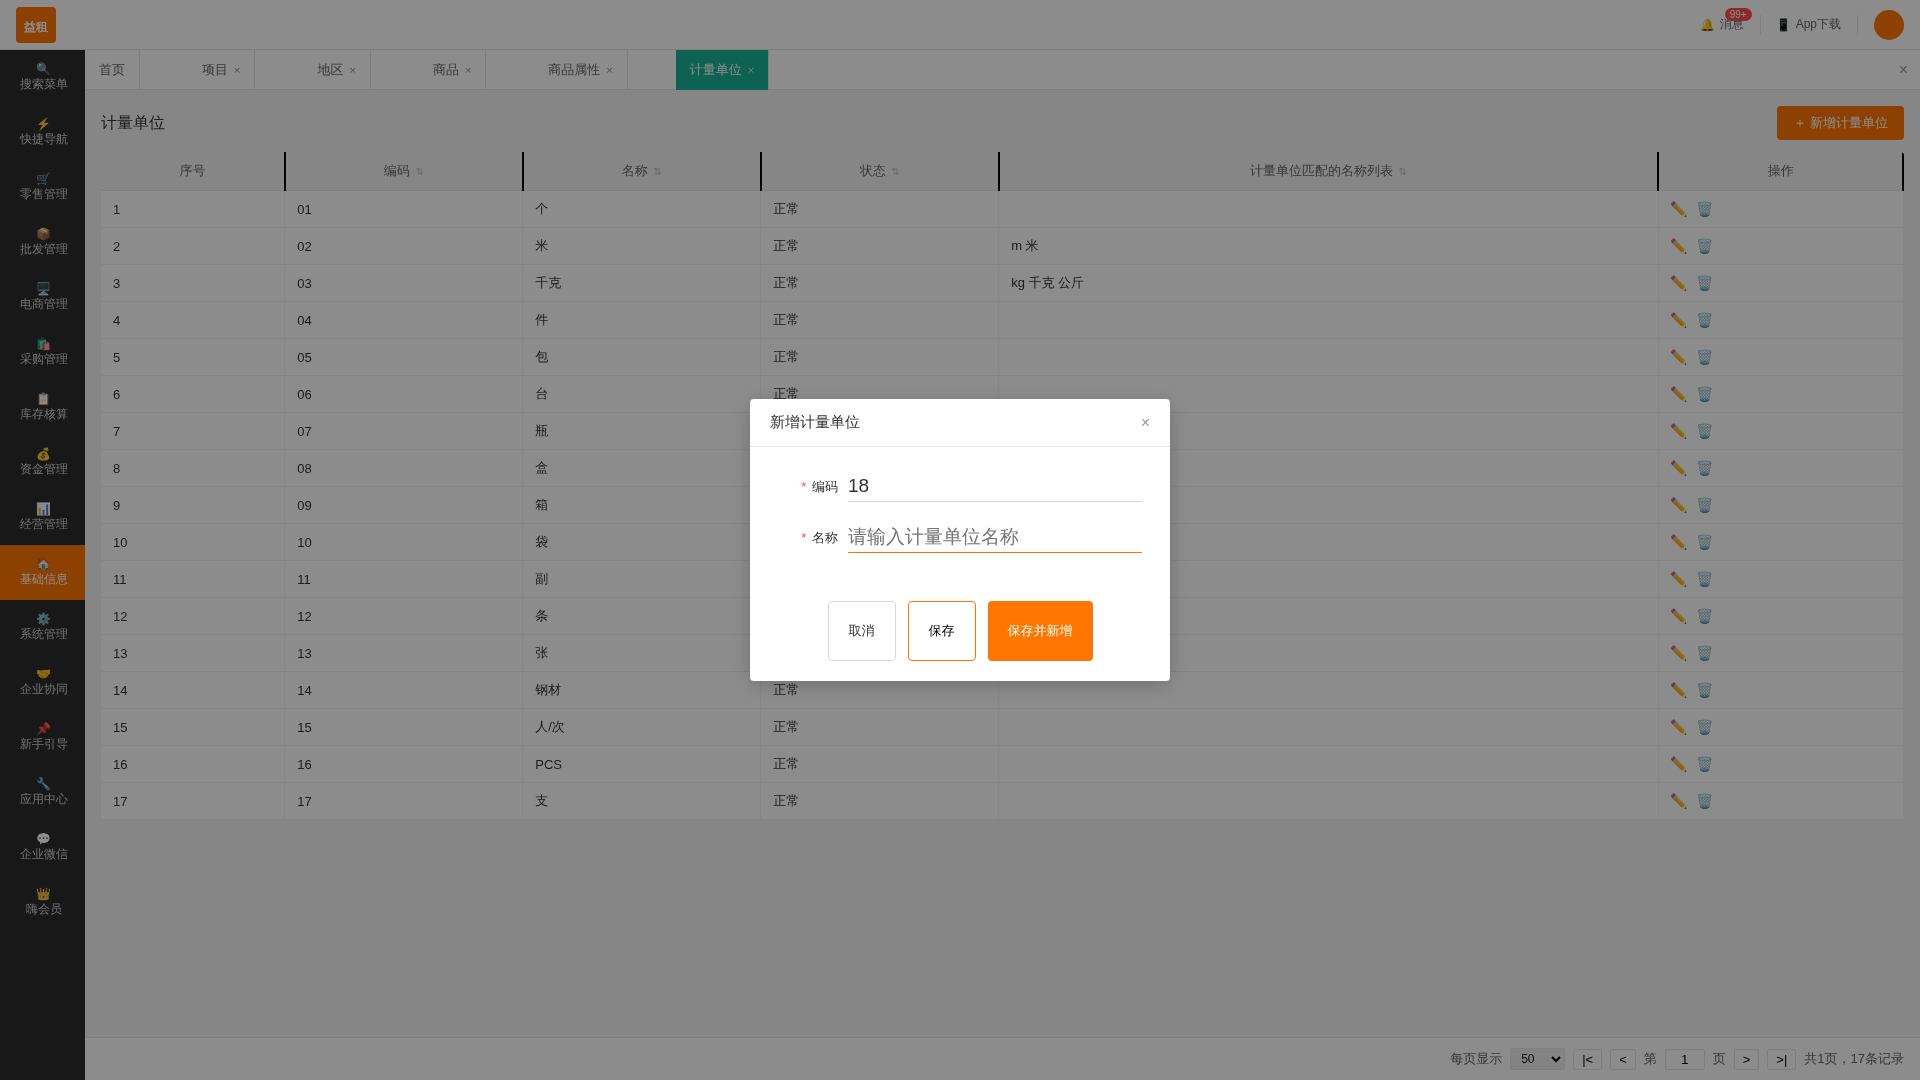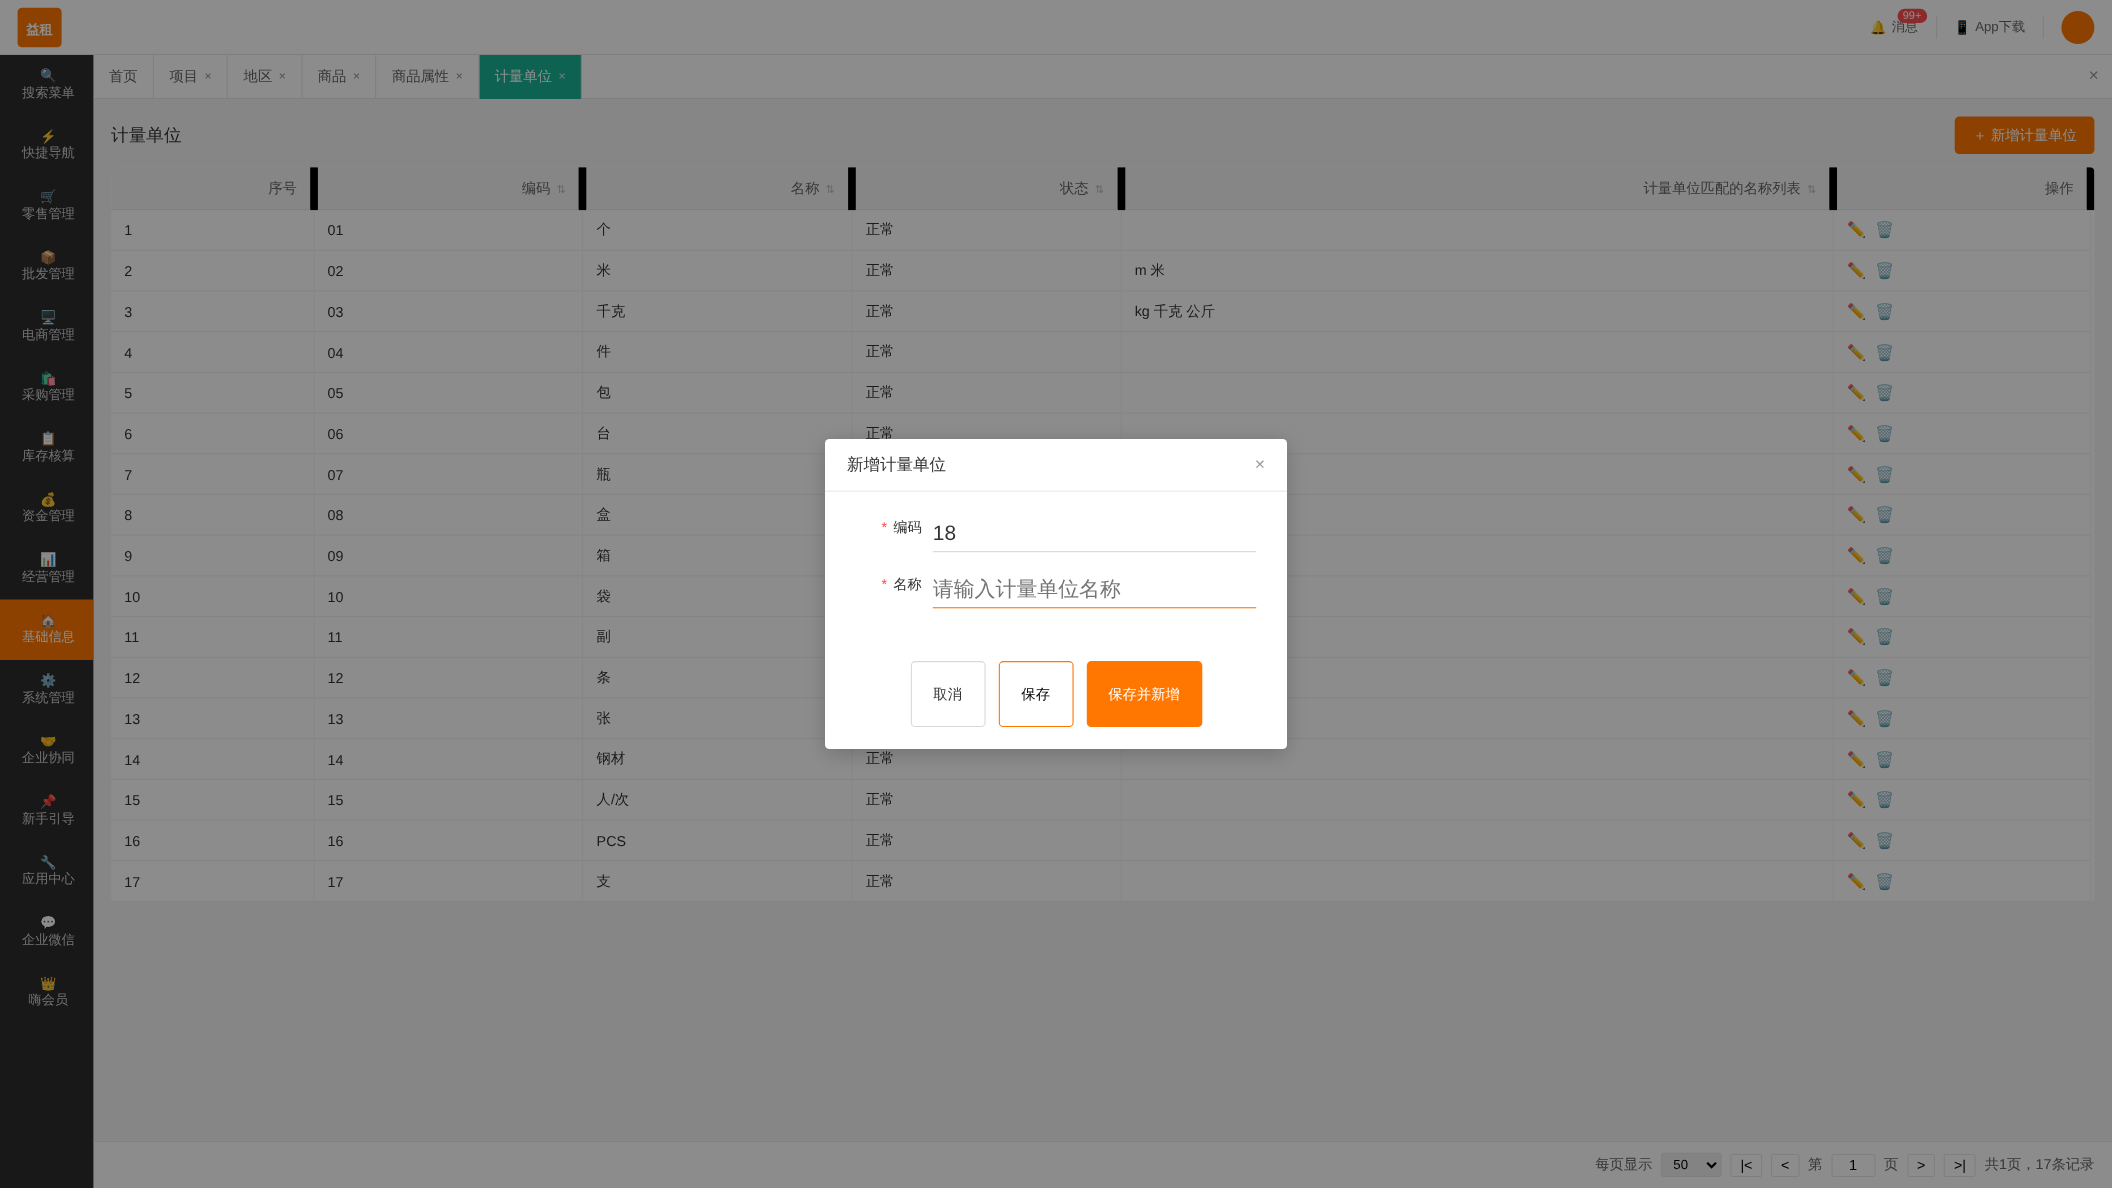--- a/index.html
+++ b/index.html
@@ -121,20 +121,21 @@
 
     
     .tab-bar {
       display: flex;
       align-items: center;
       background: #fff;
       border-bottom: 1px solid #e8e8e8;
       padding: 0;
       flex-shrink: 0;
       height: 40px;
+      gap: 48px;
     }
     .tab {
       display: flex;
       align-items: center;
       padding: 0 14px;
       height: 40px;
       cursor: pointer;
       color: #666;
       font-size: 13px;
       border-right: 1px solid #e8e8e8;
@@ -195,25 +196,25 @@
       border-radius: 4px;
       border-collapse: collapse;
       overflow: hidden;
     }
     .data-table thead tr {
       background: #f5f5f5;
       border-bottom: 1px solid #e8e8e8;
     }
     .data-table th {
       padding: 10px 12px;
-      text-align: right;
+      text-align: center;
       font-weight: 500;
       color: #666;
       font-size: 13px;
-      border-right: 7px solid #000000;
+      border-right: 2px solid #000000;
       white-space: nowrap;
     }
     .data-table td {
       padding: 9px 12px;
       border-bottom: 1px solid #f0f0f0;
       border-right: 1px solid #f5f5f5;
       font-size: 13px;
       color: #333;
     }
     .sort-icon { font-size: 10px; color: #bbb; margin-left: 2px; }
@@ -286,21 +287,21 @@
     .modal-close {
       cursor: pointer;
       color: #999;
       font-size: 16px;
     }
     .modal-body {
       padding: 24px 28px 16px;
     }
     .form-row {
       display: flex;
-      align-items: flex-start;
+      align-items: center;
       margin-bottom: 20px;
     }
     .form-label {
       width: 60px;
       text-align: right;
       margin-right: 10px;
       font-size: 13px;
       color: #333;
       flex-shrink: 0;
     }

